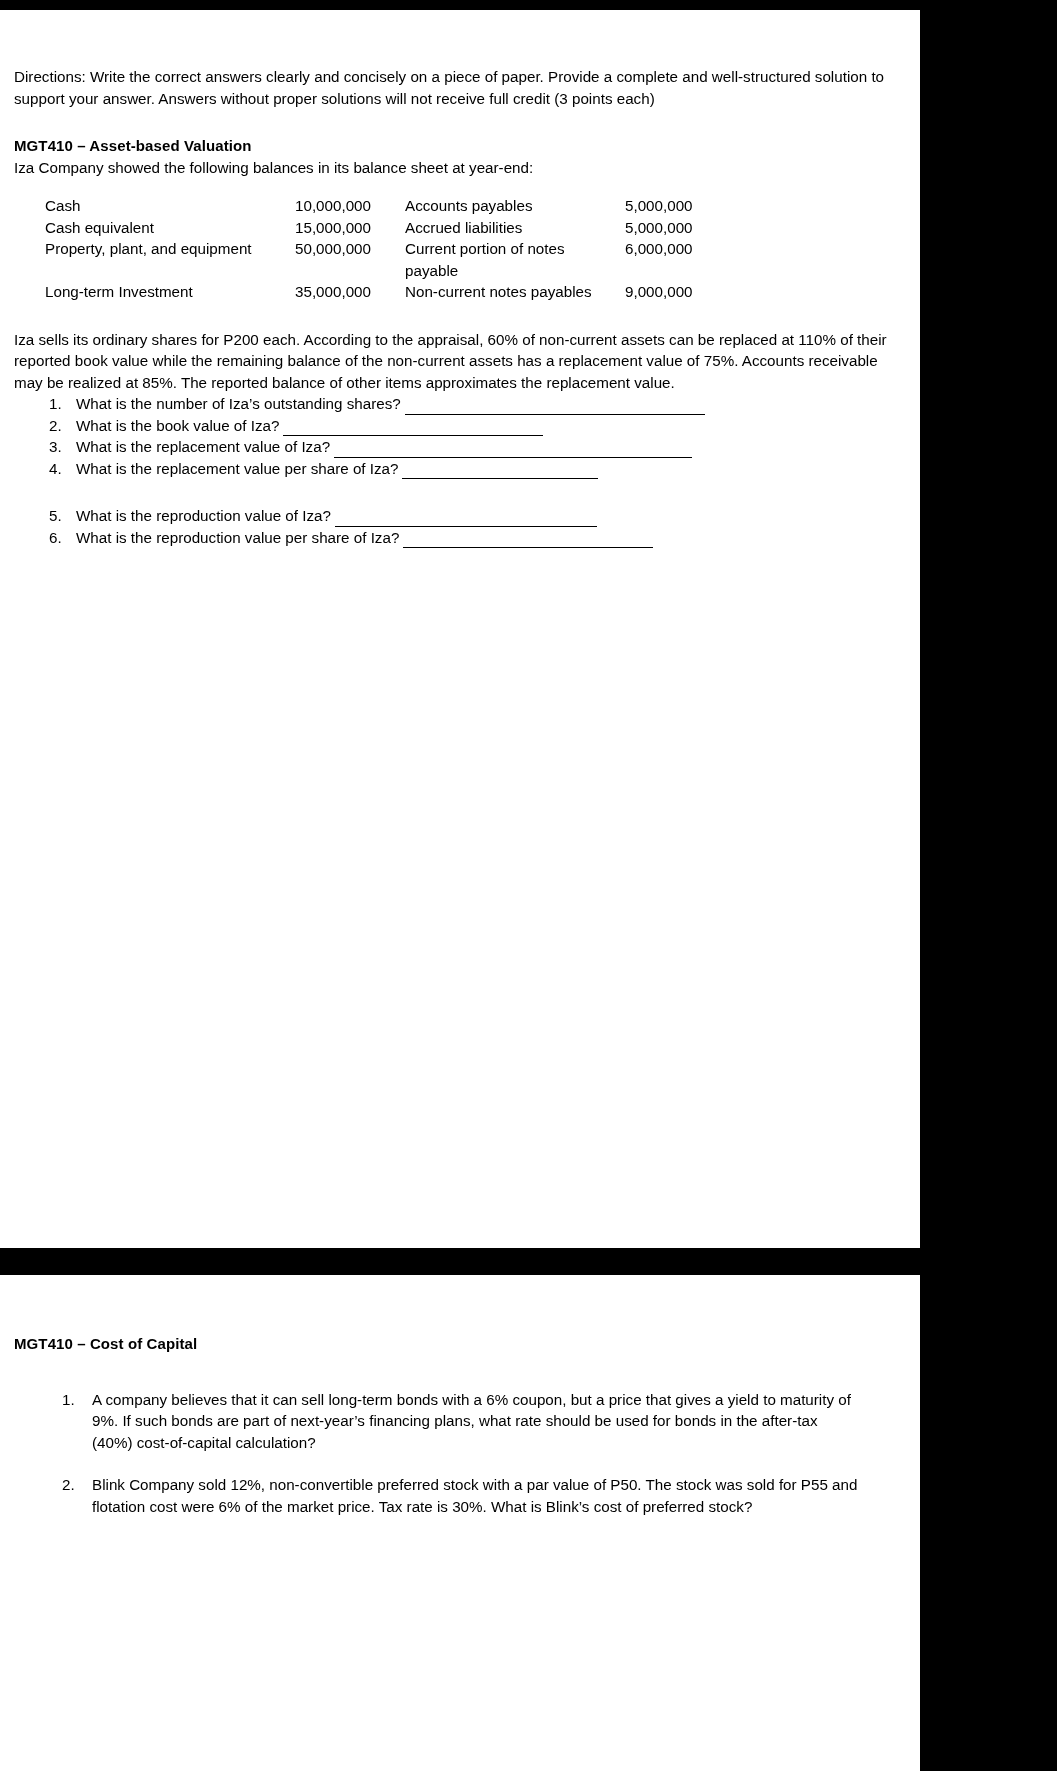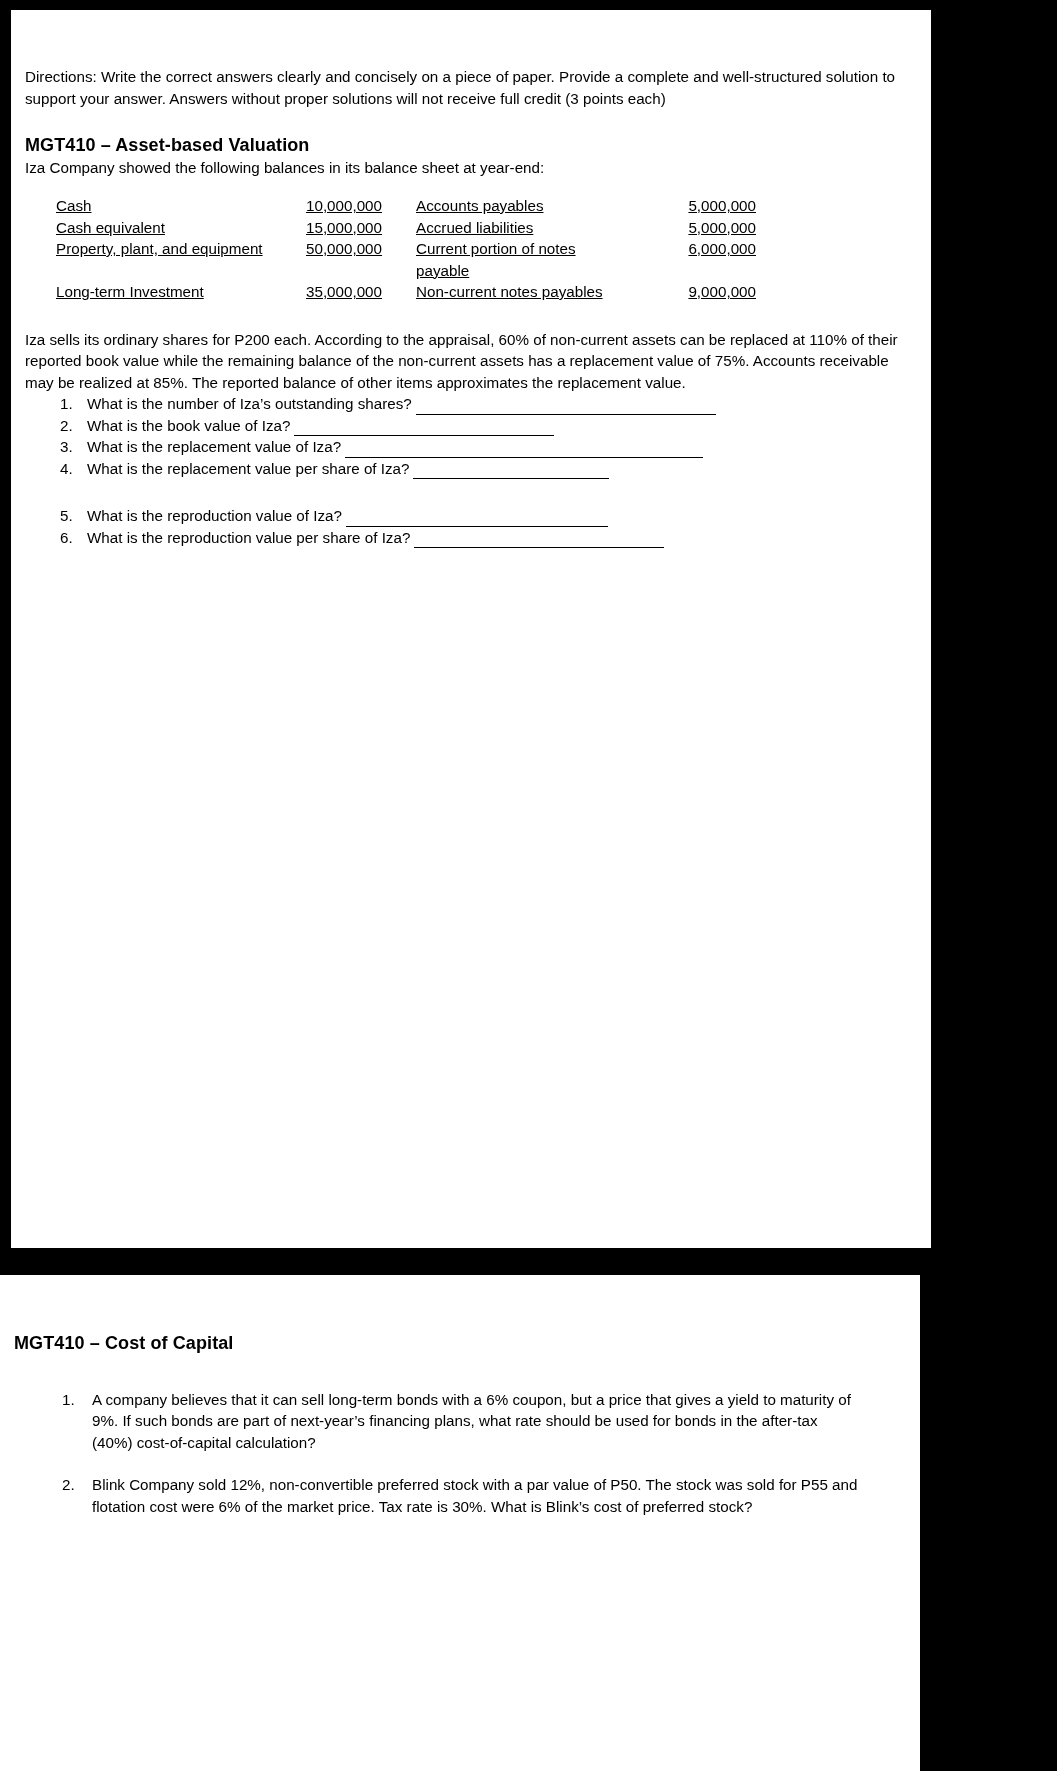--- a/index.html
+++ b/index.html
@@ -15,21 +15,21 @@
     background: #000000;
     overflow: hidden;
   }
 
   
   .page {
     position: absolute;
     left: 0;
     background: #ffffff;
   }
-  #page-1 { top: 10px;   width: 920px; height: 1238px; margin-left: 11px; }
+  #page-1 { top: 10px;   width: 920px; height: 1238px; }
   #page-2 { top: 1275px; width: 920px; height: 508px; }
 
   .page-inner {
     padding: 0 14px;
     color: #000000;
     font-size: 15.2px;
     line-height: 21.5px;
   }
   #page-1 .page-inner { padding-top: 56px; }
   #page-2 .page-inner { padding-top: 58px; }
@@ -38,42 +38,41 @@
 
   .para {
     text-align: left;
     margin-bottom: 0;
   }
   .spacer-md { height: 26px; }
   .spacer-lg { height: 34px; }
 
   .heading {
     font-weight: bold;
-    font-size: 18px;
+    font-size: 15px;
     letter-spacing: .1px;
   }
 
   
   .bs-table {
     border-collapse: collapse;
     margin-top: 17px;
     margin-left: 31px;
     font-size: 15.2px;
     line-height: 21.5px;
-    text-decoration: underline;
   }
   .bs-table td {
     padding: 0;
     vertical-align: top;
     white-space: normal;
   }
   .c-asset-label { width: 250px; padding-right: 6px !important; }
   .c-asset-value { width: 110px; text-align: left; padding-right: 14px !important; }
   .c-liab-label  { width: 220px; padding-right: 8px !important; }
-  .c-liab-value  { width: 120px; text-align: right; }
+  .c-liab-value  { width: 120px; text-align: left; }
 
   
   ol.qlist {
     margin: 0;
     padding-left: 0;
     list-style: none;
     counter-reset: qc;
   }
   ol.qlist > li {
     position: relative;

